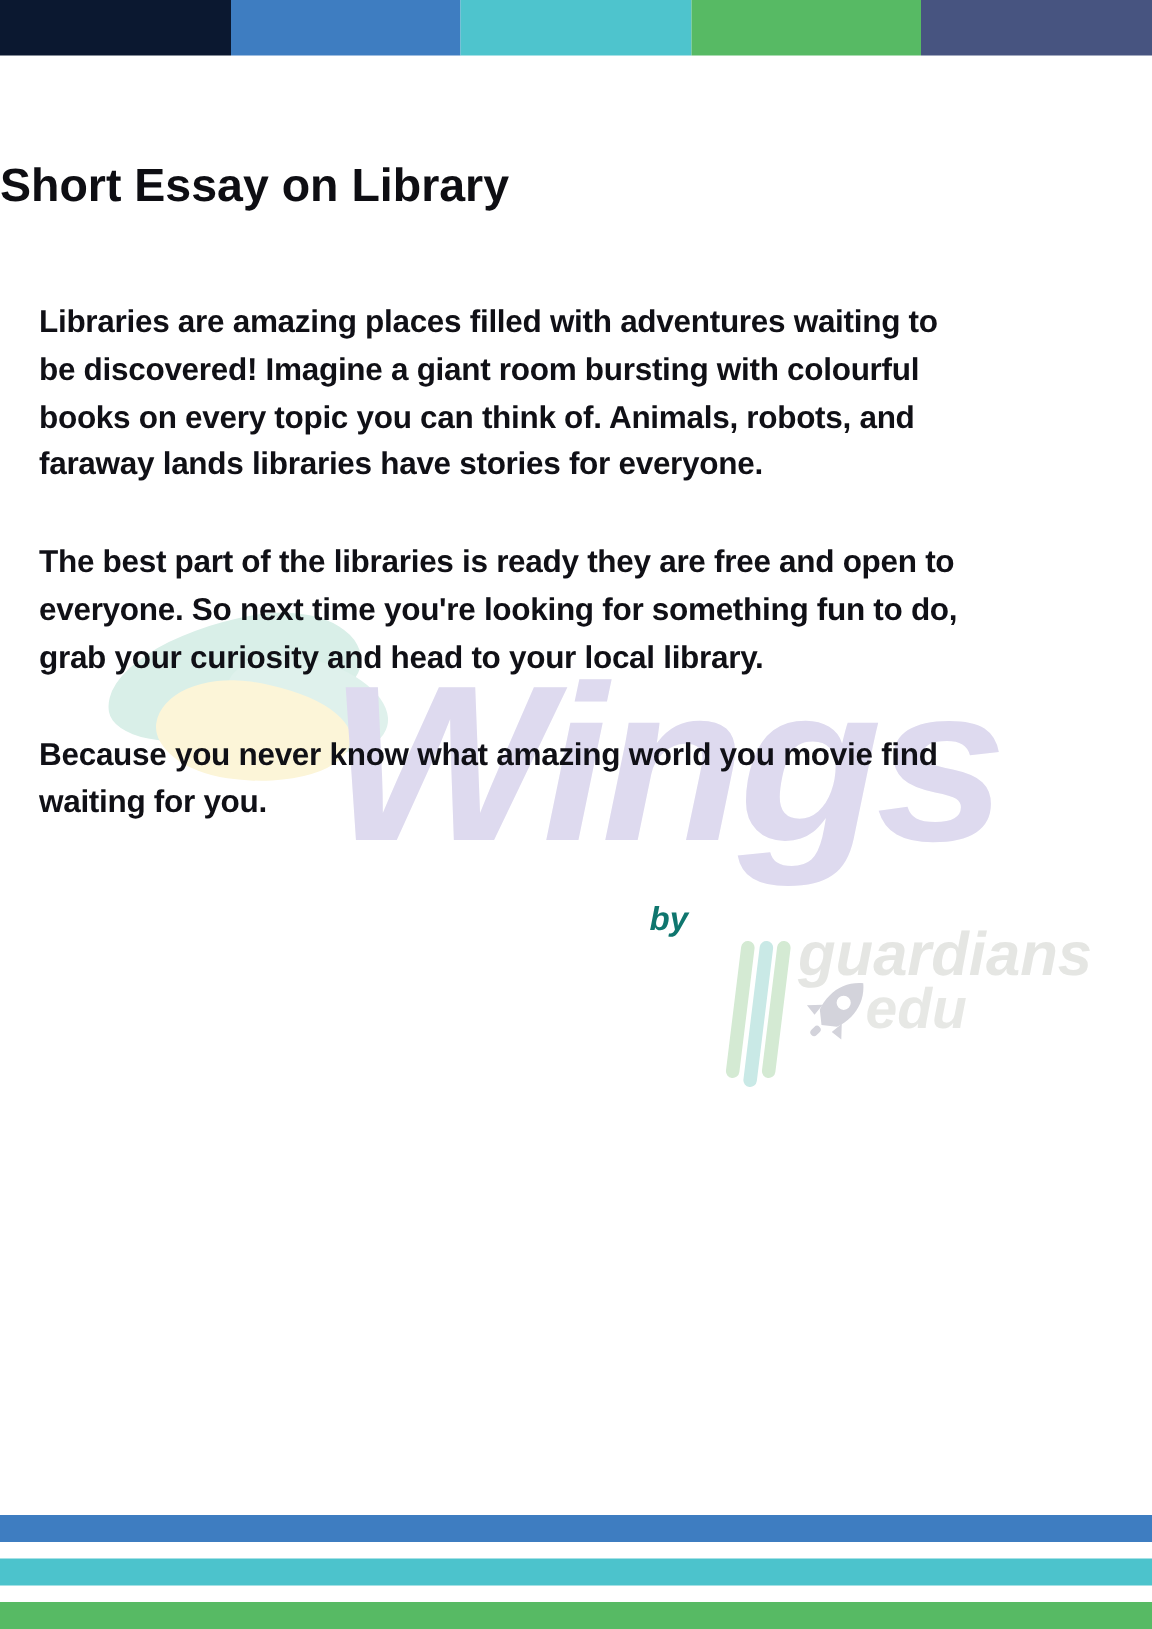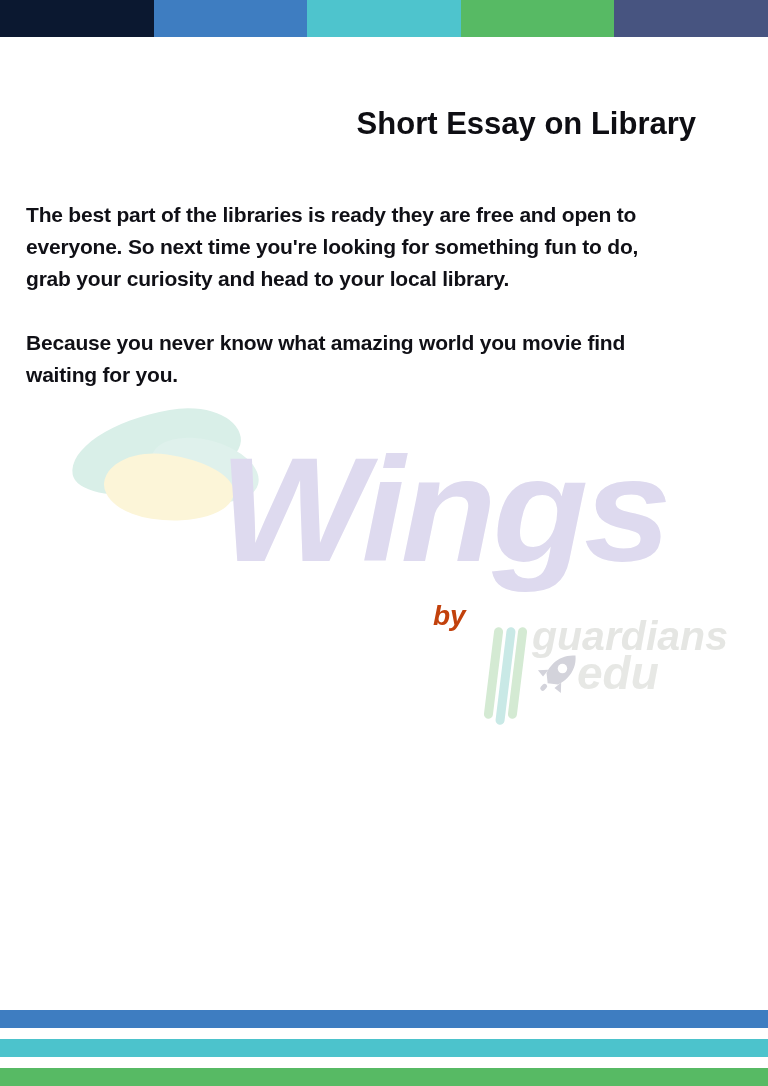--- a/index.html
+++ b/index.html
@@ -20,41 +20,41 @@
   .wm-blob.mint2 { left:150px; top:440px; width:110px; height:60px; background:#dff1ec;
                    border-radius:50%; transform:rotate(15deg); }
   .wm-blob.yellow{ left:104px; top:455px; width:130px; height:66px; background:#fcf5d8;
                    border-radius:45% 55% 60% 40% / 55% 45% 55% 45%; transform:rotate(8deg); }
   .wm-wings {
     position:absolute; left:219px; top:436px; margin:0;
     font-size:148px; line-height:148px; font-weight:700; letter-spacing:-4px;
     color:#dedaef; transform:scaleX(1.06); transform-origin:left top;
   }
   .wm-by {
-    position:absolute; left:433px; top:600px; font-size:28px; font-weight:700; color:#c2410c;
+    position:absolute; left:433px; top:600px; font-size:22px; font-weight:700; color:#0f766e;
   }
   .wm-leverage {
     position:absolute; left:532px; top:615px; font-size:41px; line-height:42px;
     font-weight:700; color:#e5e6e3; letter-spacing:0px;
   }
   .wm-edu {
-    position:absolute; left:577px; top:653px; font-size:46px; line-height:40px;
+    position:absolute; left:577px; top:653px; font-size:38px; line-height:40px;
     font-weight:700; color:#e7e8e5;
   }
   .wm-pencil { position:absolute; left:487px; top:627px; width:44px; height:98px; }
   .wm-pencil i { position:absolute; top:0; width:9px; height:92px; border-radius:5px; transform:rotate(7deg); }
   .wm-pencil i:nth-child(1){ left:2px;  background:#d4ead3; }
   .wm-pencil i:nth-child(2){ left:14px; background:#c9e9e6; height:98px; }
   .wm-pencil i:nth-child(3){ left:26px; background:#d4ead3; }
   .wm-rocket { position:absolute; left:531px; top:646px; width:54px; height:54px; }
 
   
   .title {
     position:absolute; top:102px; left:0; width:696px; margin:0; z-index:1;
-    text-align:right; font-size:31px; line-height:44px; font-weight:700; color:#0e0e13;
+    text-align:left; font-size:31px; line-height:44px; font-weight:700; color:#0e0e13;
   }
   .essay { position:absolute; top:199px; left:26px; width:716px; z-index:1; }
   .essay p {
     margin:0 0 33px 0;
     font-size:21px; line-height:31.8px; font-weight:700; letter-spacing:-0.2px;
     color:#101016; white-space:pre-line;
   }
 
   
   .stripe { position:absolute; left:0; width:768px; height:18px; z-index:2; }
@@ -92,20 +92,24 @@
   <span style="background: rgb(11, 24, 48);"></span>
   <span style="background: rgb(62, 125, 193);"></span>
   <span style="background: rgb(78, 196, 205);"></span>
   <span style="background: rgb(87, 186, 100);"></span>
   <span style="background: rgb(71, 84, 128);"></span>
 </header>
 
 <h1 class="title">Short Essay on Library</h1>
 
 <main class="essay">
+  <p>Libraries are amazing places filled with adventures waiting to
+be discovered! Imagine a giant room bursting with colourful
+books on every topic you can think of. Animals, robots, and
+faraway lands libraries have stories for everyone.</p>
   <p>The best part of the libraries is ready they are free and open to
 everyone. So next time you're looking for something fun to do,
 grab your curiosity and head to your local library.</p>
   <p>Because you never know what amazing world you movie find
 waiting for you.</p>
 </main>
 
 <footer>
   <div class="stripe s1" style="background: rgb(62, 125, 193);"></div>
   <div class="stripe s2" style="background: rgb(76, 195, 204);"></div>

